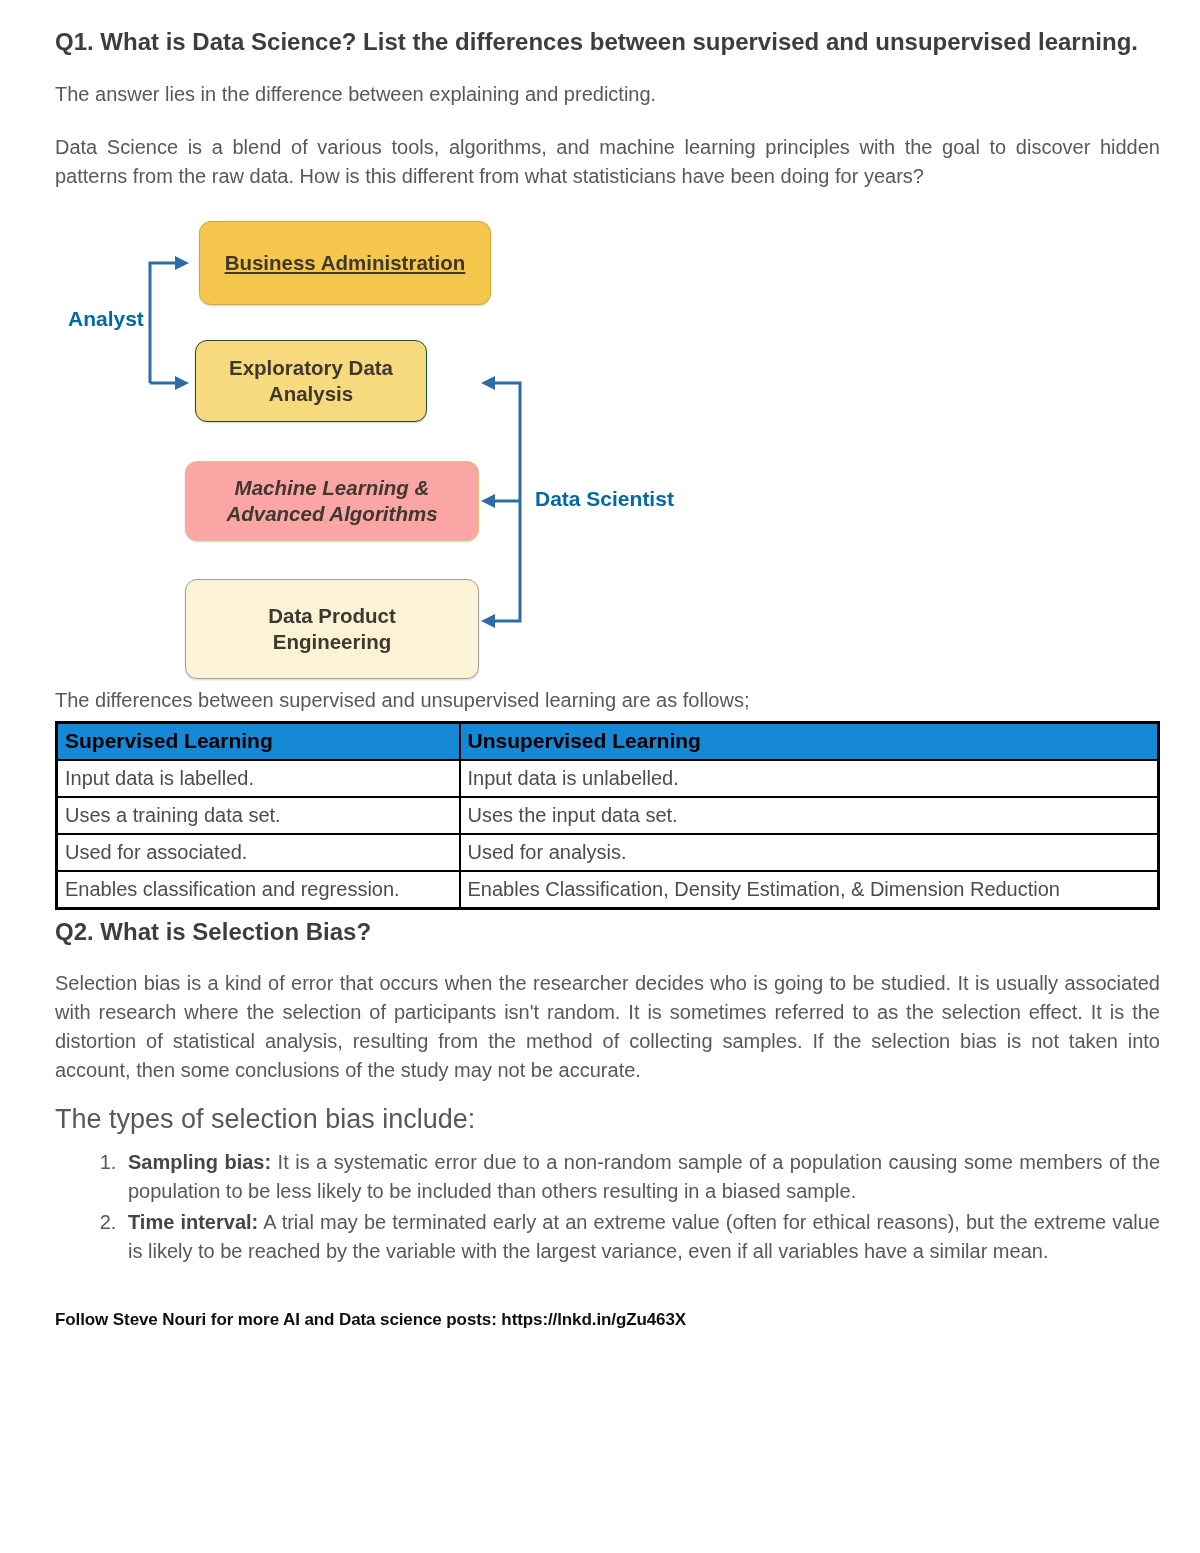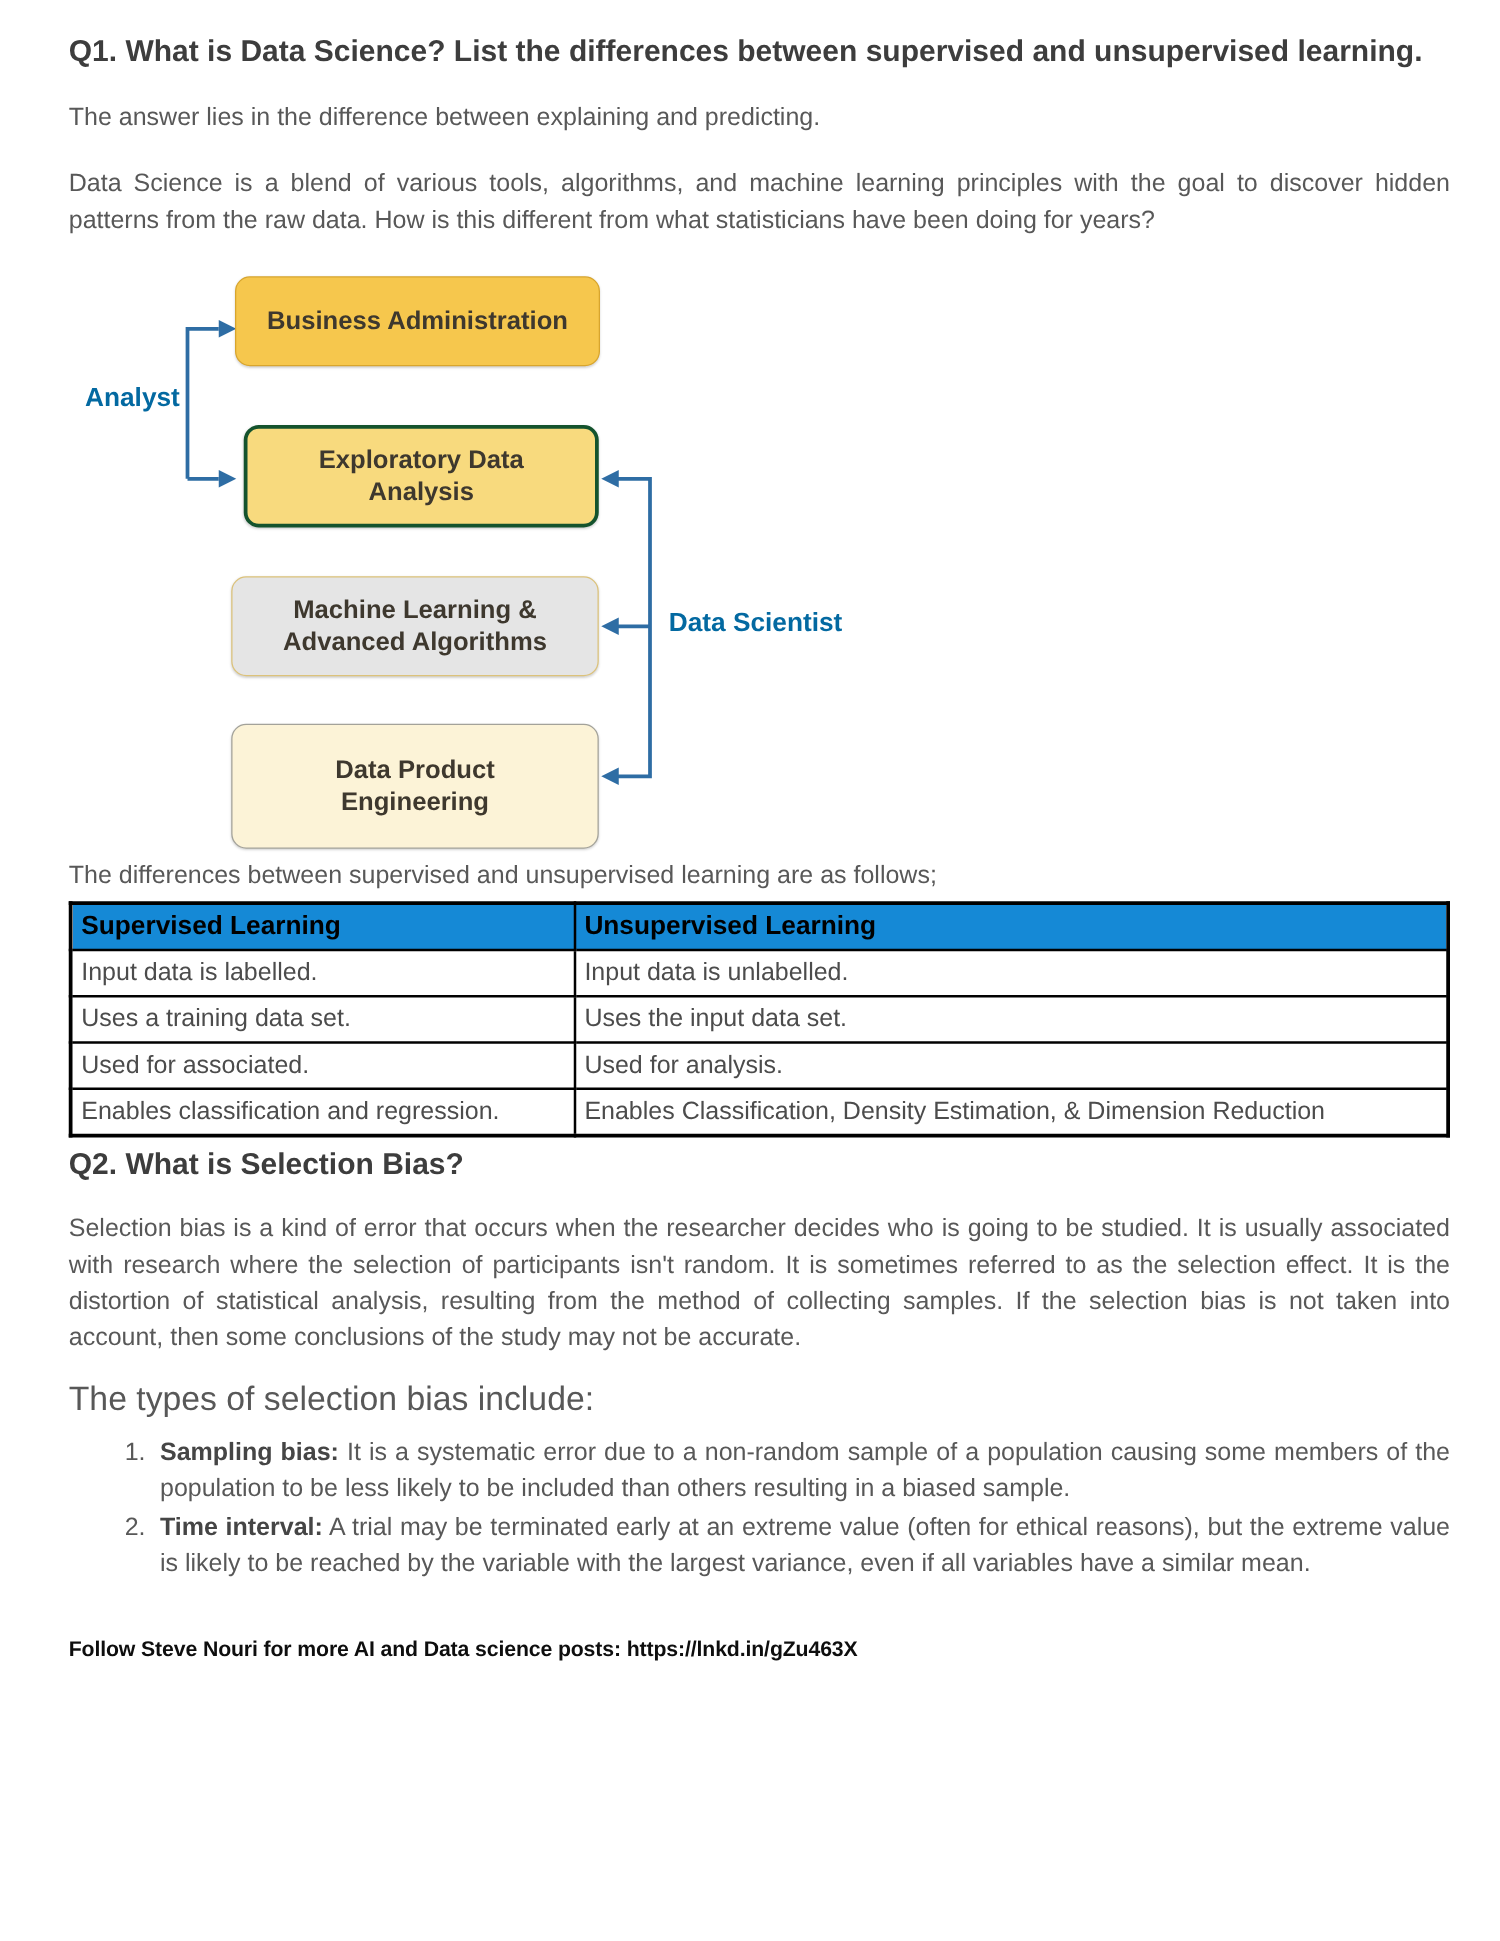--- a/index.html
+++ b/index.html
@@ -39,22 +39,22 @@
   .diagram svg.connectors { position: absolute; left: 0; top: 0; }
   .dbox {
     position: absolute;
     display: flex; align-items: center; justify-content: center;
     text-align: center;
     border-radius: 12px;
     font-size: 20.5px; font-weight: 700; color: #3e382e;
     padding: 0 24px; line-height: 1.25;
     box-shadow: 0 1px 2px rgba(0,0,0,0.18);
   }
-  .dbox.b1 { left: 133px; top: 12px;  width: 292px; height: 72px; border: 1px solid #d8a52d; }
-  .dbox.b2 { left: 140px; top: 131px; width: 284px; height: 82px; border: 3px solid #14532d; }
+  .dbox.b1 { left: 144px; top: 12px;  width: 292px; height: 84px; border: 1px solid #d8a52d; text-decoration: underline; }
+  .dbox.b2 { left: 140px; top: 131px; width: 232px; height: 82px; border: 1px solid #14532d; }
   .dbox.b3 { left: 130px; top: 252px; width: 294px; height: 80px; border: 1px solid #dcc27a; }
   .dbox.b4 { left: 130px; top: 370px; width: 294px; height: 100px; border: 1px solid #a3a29a; }
   .dg-label {
     position: absolute;
     font-size: 21px; font-weight: 600; color: #0369a1;
     white-space: nowrap;
   }
   .dg-label.analyst { left: 13px; top: 98px; }
   .dg-label.ds { left: 480px; top: 278px; }
 
@@ -119,21 +119,21 @@
       <polygon points="440,167 426,174 440,181" style="fill: rgb(46, 109, 164);"></polygon>
       <polygon points="440,285 426,292 440,299" style="fill: rgb(46, 109, 164);"></polygon>
       <polygon points="440,405 426,412 440,419" style="fill: rgb(46, 109, 164);"></polygon>
     </svg>
 
     <div class="dg-label analyst">Analyst</div>
     <div class="dg-label ds">Data Scientist</div>
 
     <div class="dbox b1" style="background: rgb(246, 199, 77);">Business Administration</div>
     <div class="dbox b2" style="background: rgb(248, 218, 126);">Exploratory Data Analysis</div>
-    <div class="dbox b3" style="background: #e5e5e5;">Machine Learning &amp; Advanced Algorithms</div>
+    <div class="dbox b3" style="background: #fca5a5; font-style: italic;">Machine Learning &amp; Advanced Algorithms</div>
     <div class="dbox b4" style="background: rgb(252, 243, 215);">Data Product Engineering</div>
   </div>
 
   <p class="table-intro">The differences between supervised and unsupervised learning are as follows;</p>
 
   <table class="cmp">
     <thead>
       <tr>
         <th class="c1" style="background: rgb(21, 137, 214);">Supervised Learning</th>
         <th style="background: rgb(21, 137, 214);">Unsupervised Learning</th>

